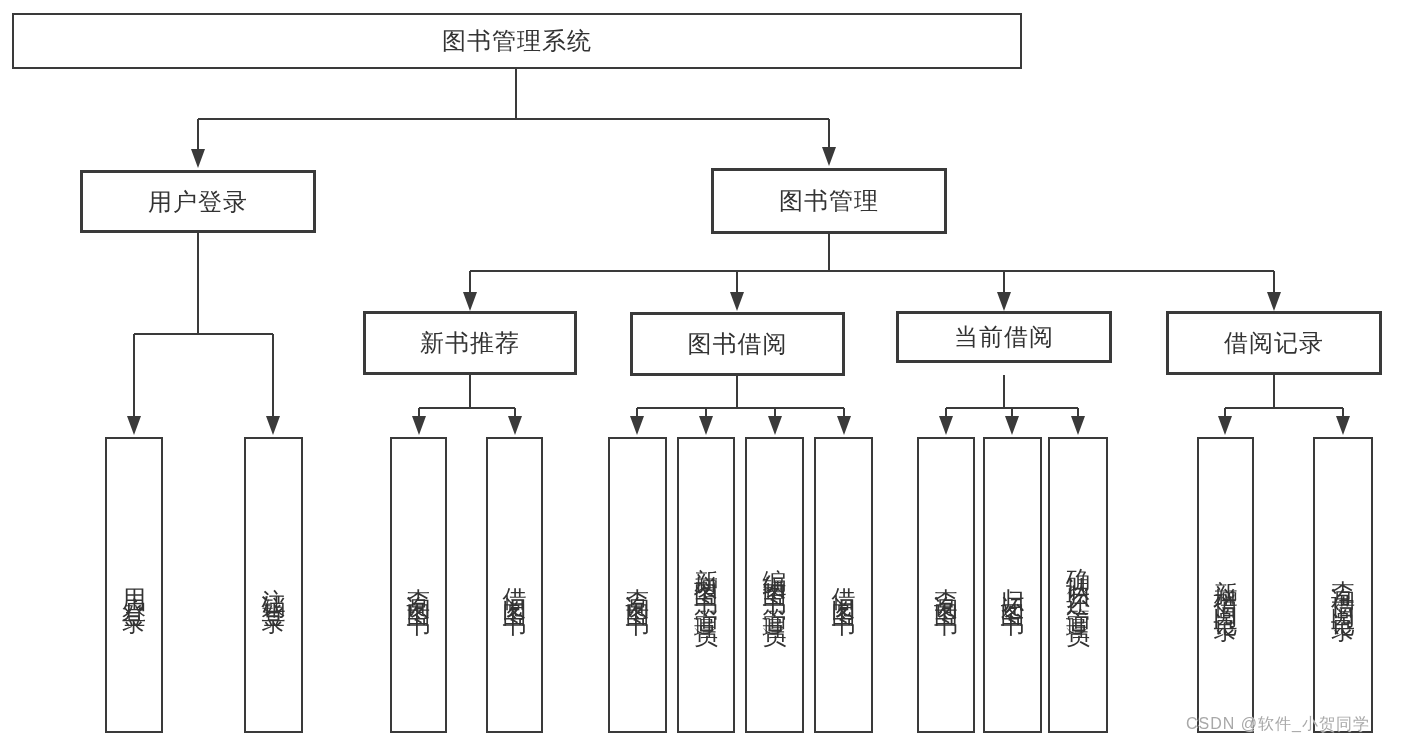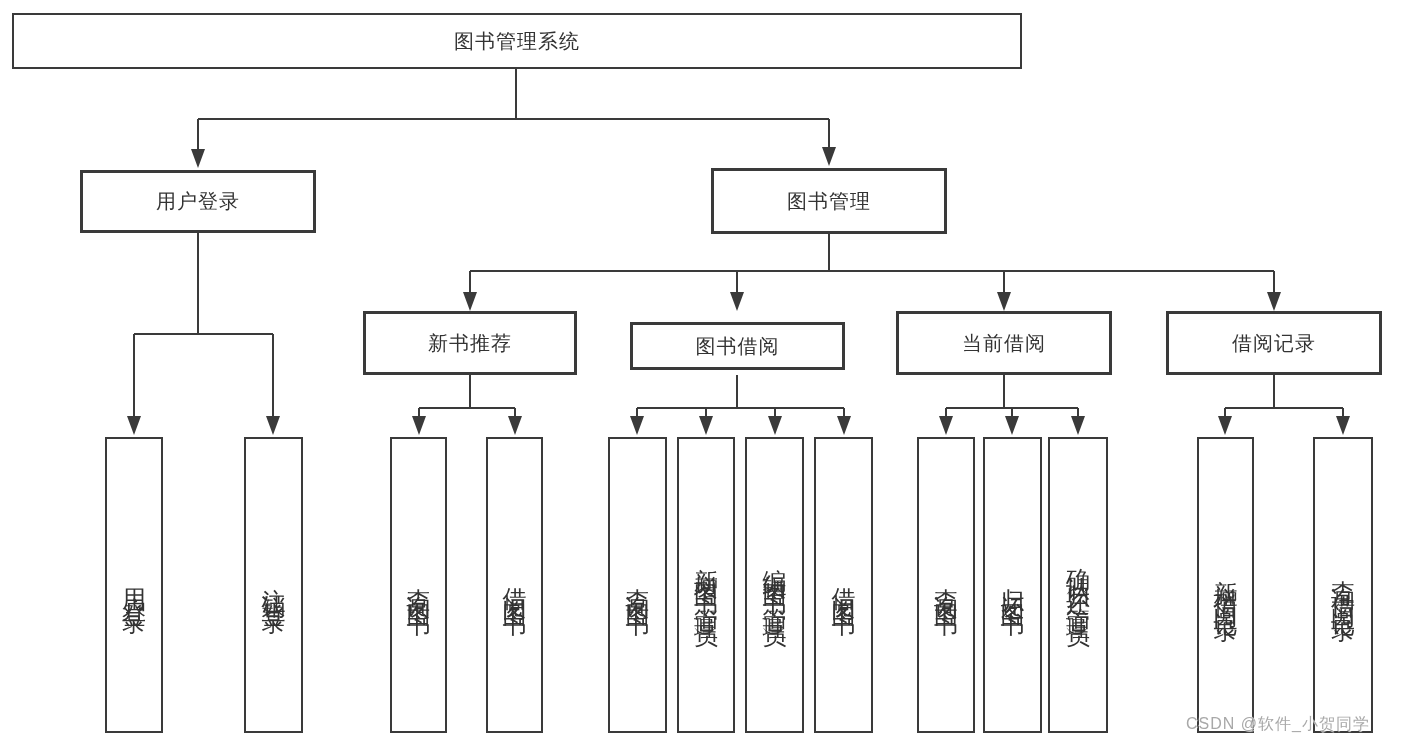--- a/index.html
+++ b/index.html
@@ -18,21 +18,21 @@
     overflow:hidden;
   }
   .connectors{position:absolute;left:0;top:0;width:1405px;height:747px;}
   .node{
     position:absolute;
     border:2px solid var(--line);
     background:var(--background);
     display:flex;align-items:center;justify-content:center;
     color:var(--text);
   }
-  .hbox{font-size:20px;letter-spacing:1px;}
+  .hbox{font-size:24px;letter-spacing:1px;}
   .hbox.lvl2{border-width:3px;}
   .vbox span{
     writing-mode:vertical-rl;
     text-orientation:mixed;
     font-size:24px;
     letter-spacing:8px;
     white-space:nowrap;
     color:var(--text);
   }
   .watermark{
@@ -78,24 +78,24 @@
   <div class="node hbox lvl2" style="left:80px;top:170px;width:236px;height:63px;">
     <span>用户登录</span>
   </div>
   <div class="node hbox lvl2" style="left:363px;top:311px;width:214px;height:64px;">
     <span>新书推荐</span>
   </div>
 
   <div class="node hbox lvl2" style="left:711px;top:168px;width:236px;height:66px;">
     <span>图书管理</span>
   </div>
-  <div class="node hbox lvl2" style="left:630px;top:322px;width:215px;height:48px;">
+  <div class="node hbox lvl2" style="left:630px;top:312px;width:215px;height:64px;">
     <span>图书借阅</span>
   </div>
-  <div class="node hbox lvl2" style="left:896px;top:311px;width:216px;height:64px;text-align:right;">
+  <div class="node hbox lvl2" style="left:896px;top:311px;width:216px;height:52px;text-align:right;">
     <span>当前借阅</span>
   </div>
   <div class="node hbox lvl2" style="left:1166px;top:311px;width:216px;height:64px;">
     <span>借阅记录</span>
   </div>
 
   <div class="node vbox" style="left:105px;top:437px;width:58px;height:296px;">
     <span>用户登录</span>
   </div>
   <div class="node vbox" style="left:244px;top:437px;width:59px;height:296px;">

